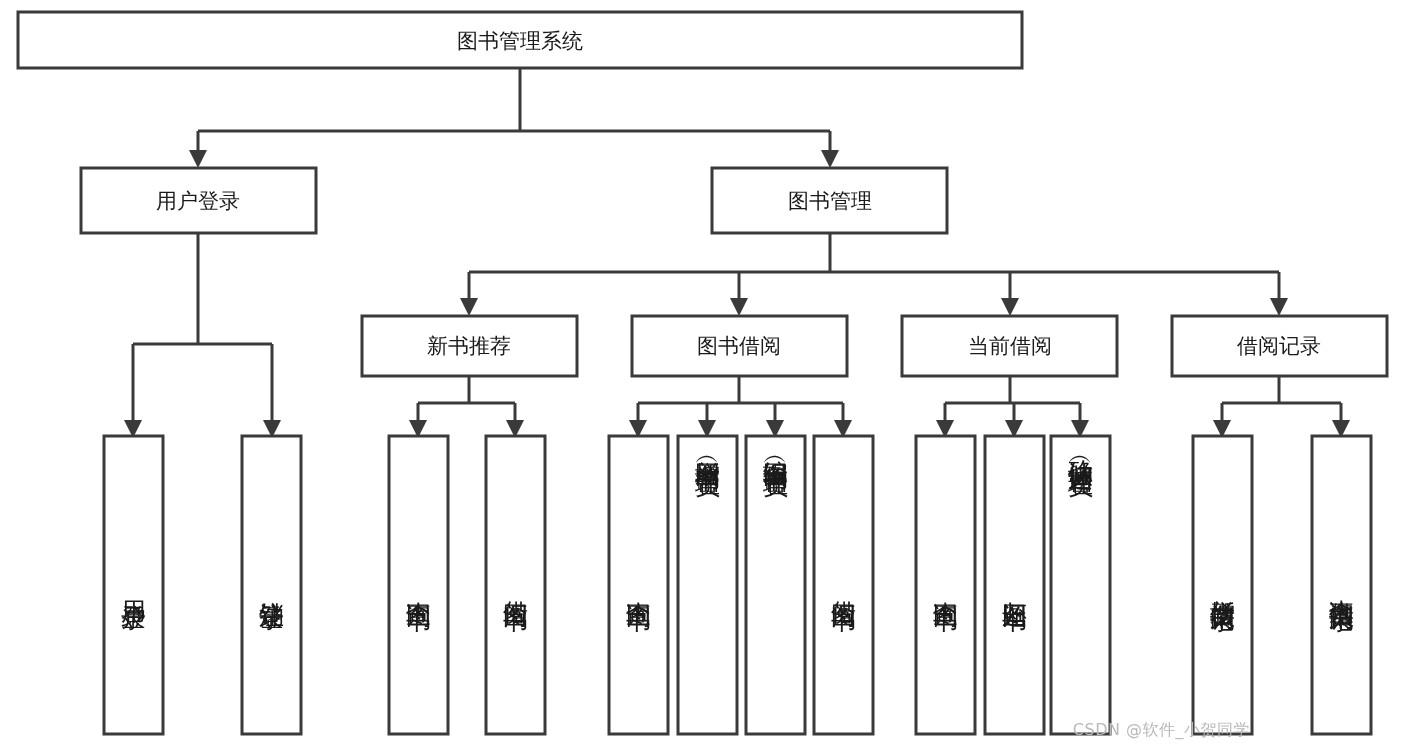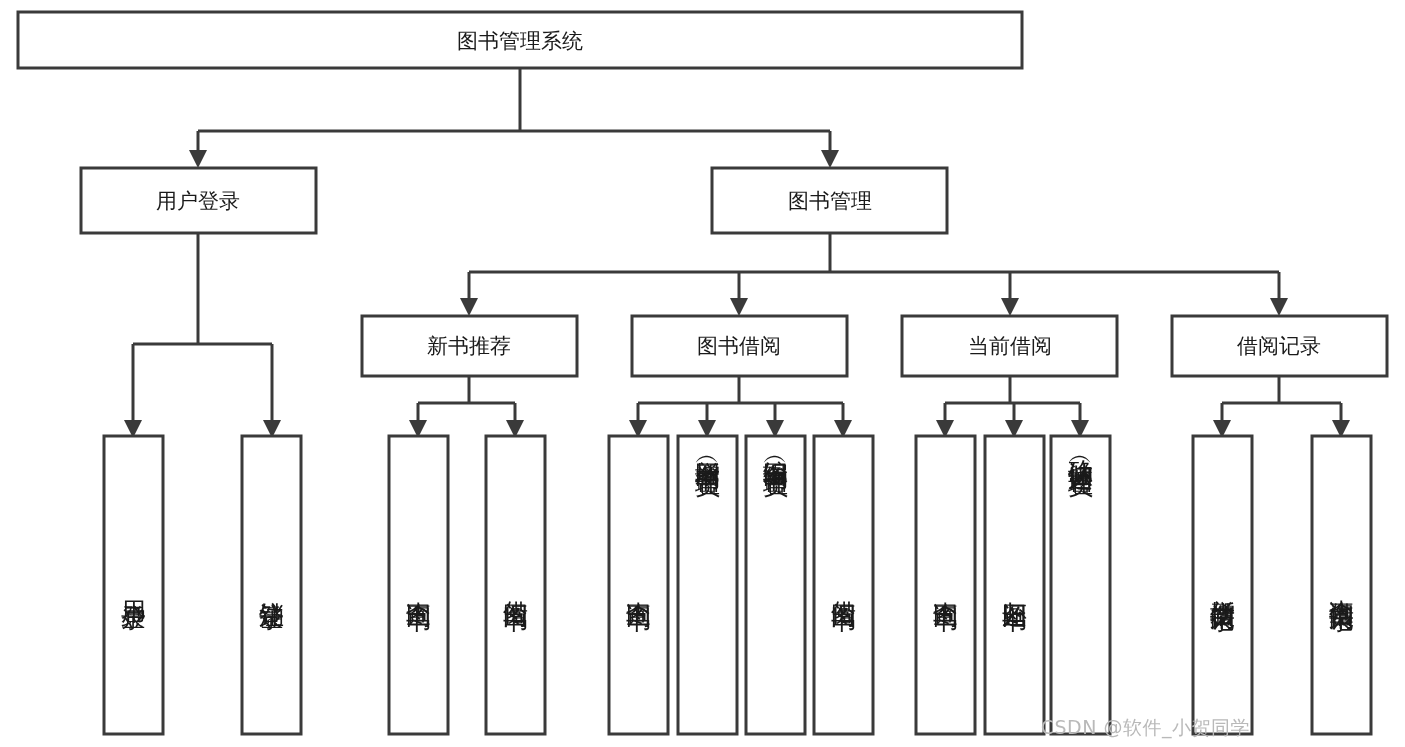--- a/index.html
+++ b/index.html
@@ -65,21 +65,21 @@
     letter-spacing: 2px;
     color: #1a1a1a;
     white-space: nowrap;
     text-align: center;
   }
   .watermark {
     position: absolute;
     right: 16px;
     bottom: 6px;
     font-family: "DejaVu Sans", "Liberation Sans", sans-serif;
-    font-size: 19px;
+    font-size: 16px;
     color: #b9b9b9;
     white-space: nowrap;
     letter-spacing: 0.5px;
   }
 </style>
 </head>
 <body>
 
 <div id="diagram-root">
 

